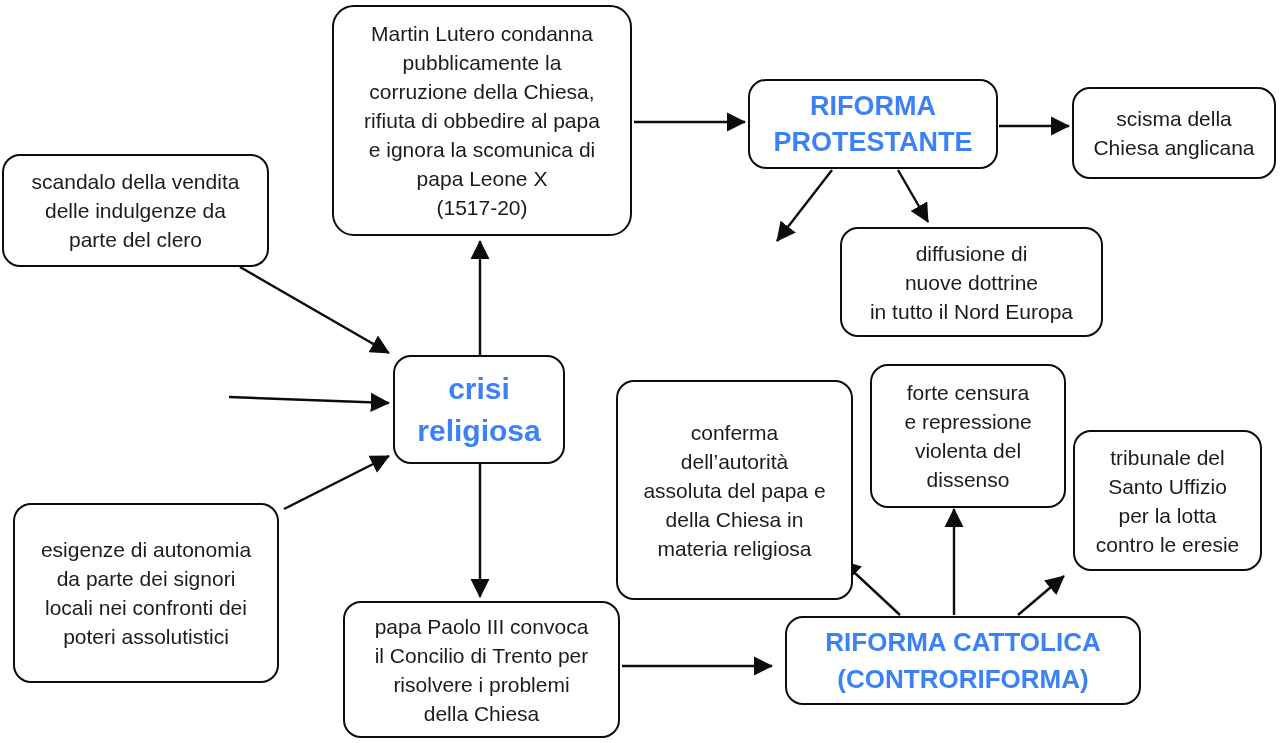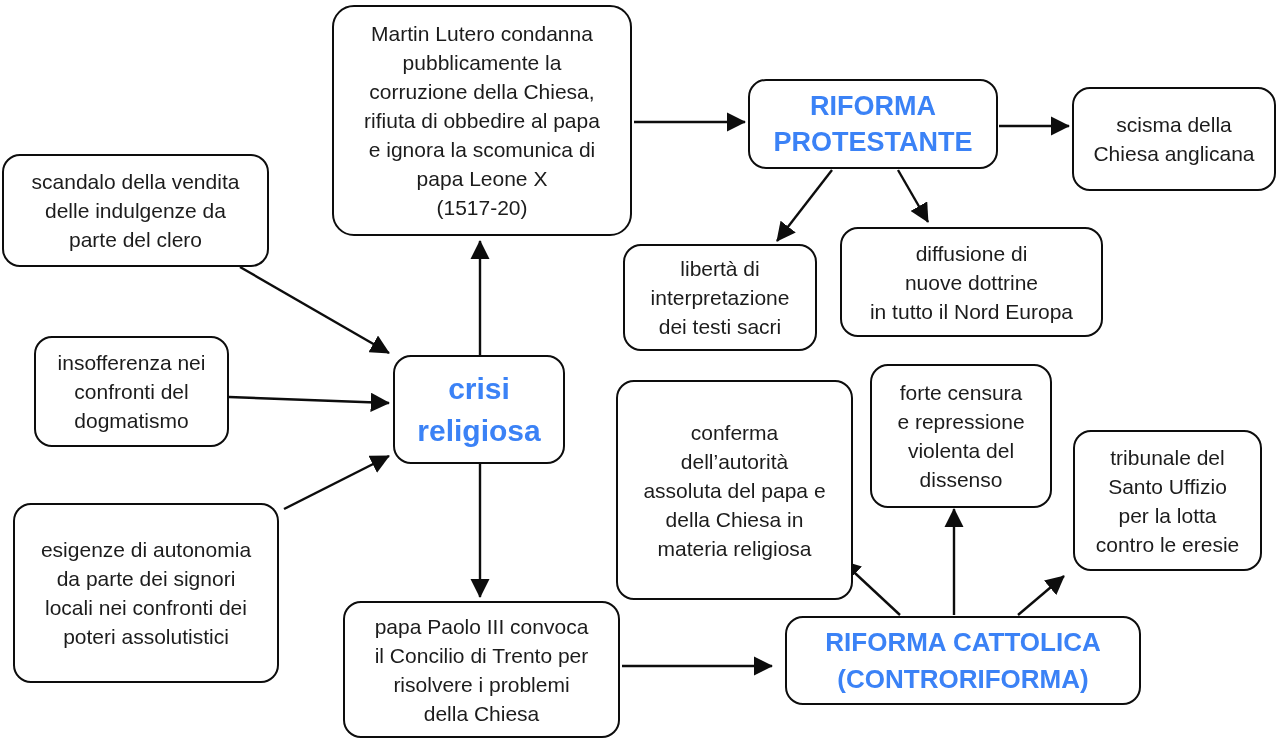--- a/index.html
+++ b/index.html
@@ -87,54 +87,48 @@
 pubblicamente la
 corruzione della Chiesa,
 rifiuta di obbedire al papa
 e ignora la scomunica di
 papa Leone X
 (1517-20)</div>
 
   <div class="node bold title-lg" style="left:748px; top:79px; width:250px; height:90px;">RIFORMA
 PROTESTANTE</div>
 
-  <div class="node" style="left:1072px; top:87px; width:204px; height:104px;">scisma della
+  <div class="node" style="left:1072px; top:87px; width:204px; height:92px;">scisma della
 Chiesa anglicana</div>
 
-  <div class="node" style="left:623px; top:244px; width:194px; height:107px;">libertà di
-interpretazione
-dei testi sacri</div>
 
   <div class="node" style="left:840px; top:227px; width:263px; height:110px;">diffusione di
 nuove dottrine
 in tutto il Nord Europa</div>
 
   <div class="node" style="left:2px; top:154px; width:267px; height:113px;">scandalo della vendita
 delle indulgenze da
 parte del clero</div>
 
-  <div class="node" style="left:34px; top:336px; width:195px; height:111px;">insofferenza nei
-confronti del
-dogmatismo</div>
 
   <div class="node" style="left:13px; top:503px; width:266px; height:180px;">esigenze di autonomia
 da parte dei signori
 locali nei confronti dei
 poteri assolutistici</div>
 
   <div class="node bold title-crisi" style="left:393px; top:355px; width:172px; height:109px;">crisi
 religiosa</div>
 
   <div class="node" style="left:616px; top:380px; width:237px; height:220px;">conferma
 dell’autorità
 assoluta del papa e
 della Chiesa in
 materia religiosa</div>
 
-  <div class="node" style="left:870px; top:364px; width:182px; height:144px;">forte censura
+  <div class="node" style="left:870px; top:364px; width:196px; height:144px;">forte censura
 e repressione
 violenta del
 dissenso</div>
 
   <div class="node" style="left:1073px; top:430px; width:189px; height:141px;">tribunale del
 Santo Uffizio
 per la lotta
 contro le eresie</div>
 
   <div class="node" style="left:343px; top:601px; width:277px; height:137px;">papa Paolo III convoca

